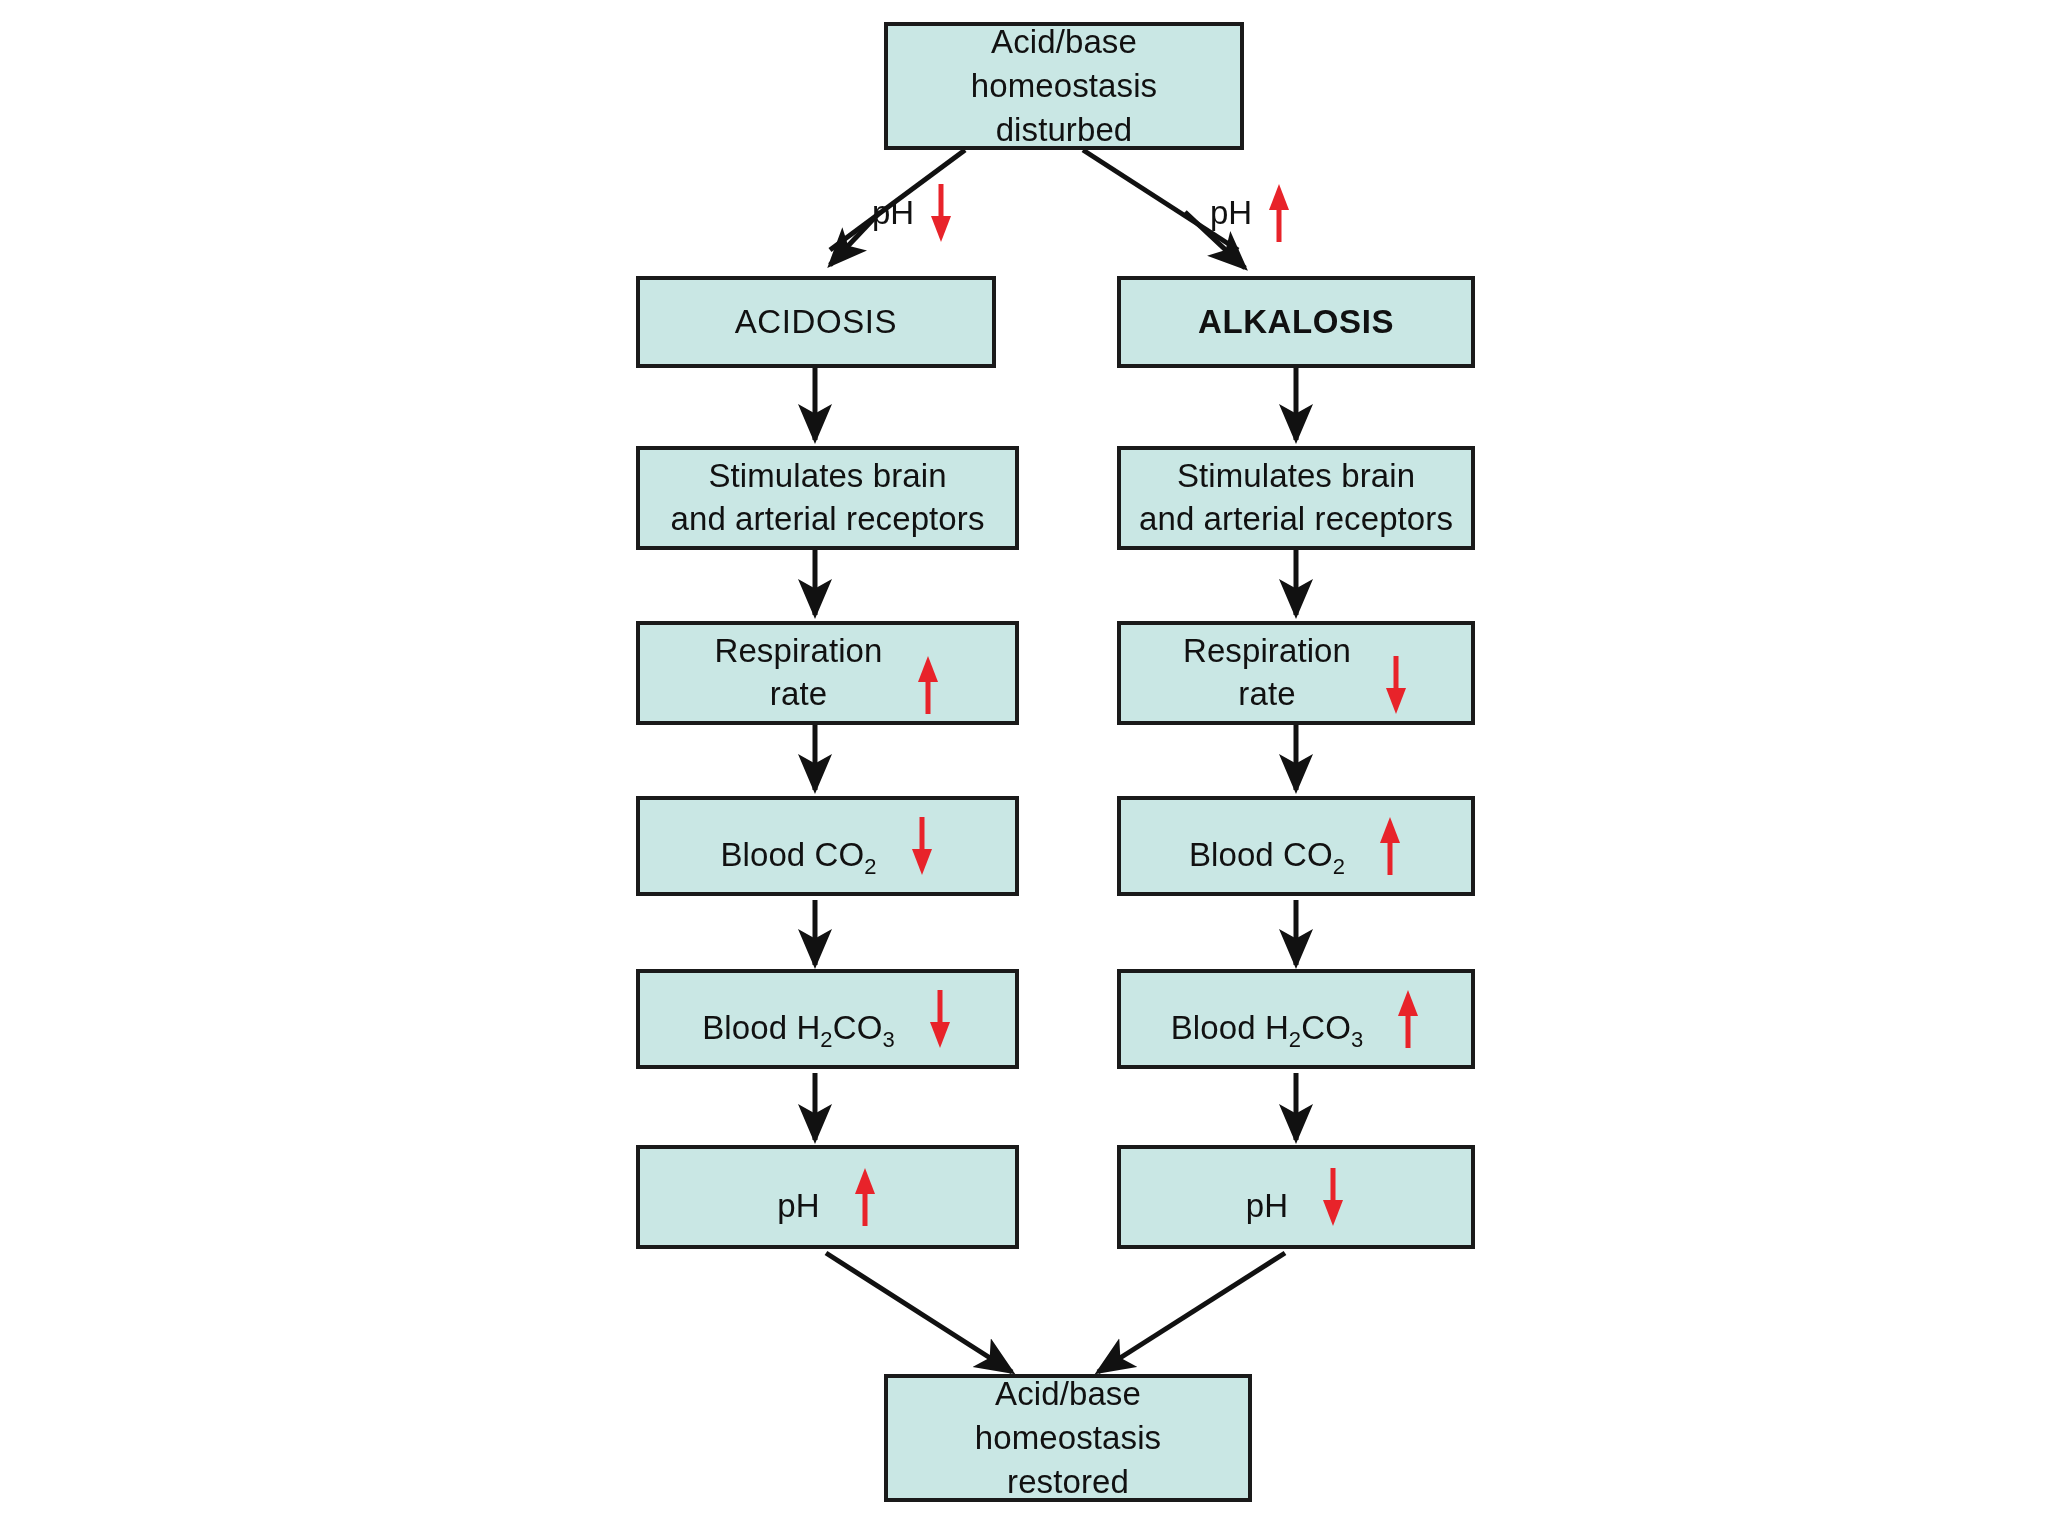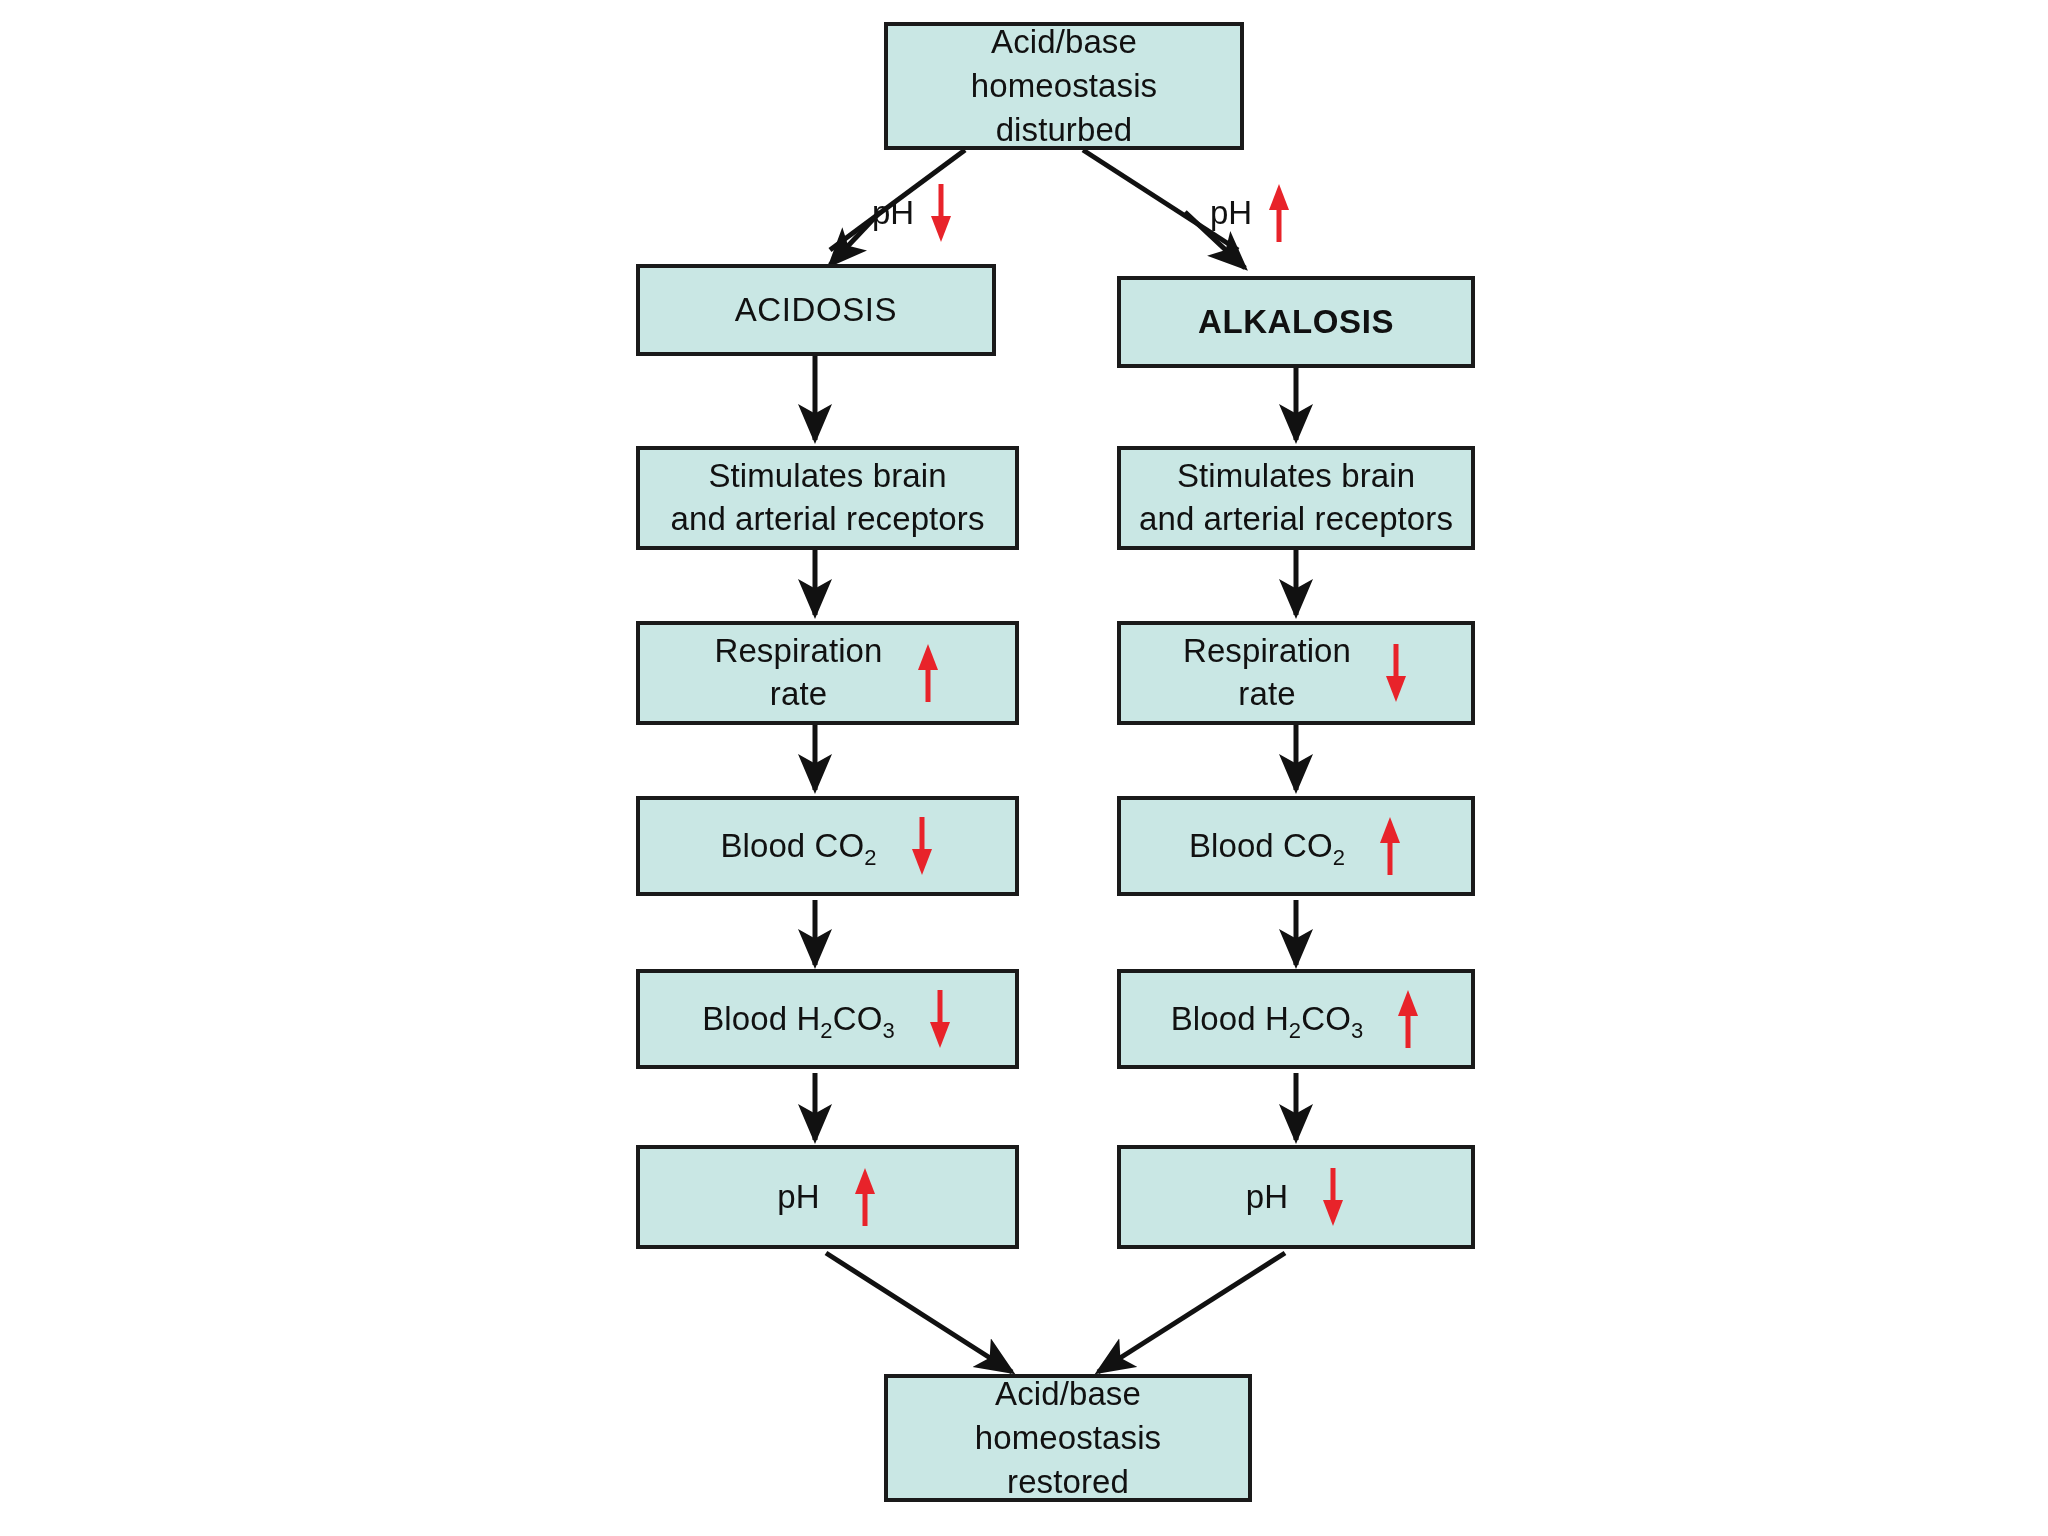--- a/index.html
+++ b/index.html
@@ -45,21 +45,21 @@
     font-size: 33px;
     line-height: 1.34;
   }
   .node.caps .label {
     font-size: 33px;
     letter-spacing: 0.6px;
   }
   
   .inline-row {
     display: flex;
-    align-items: center;
+    align-items: flex-end;
     justify-content: center;
     gap: 32px;
   }
   .arrow-glyph {
     display: inline-block;
     width: 26px;
     height: 62px;
     flex: 0 0 auto;
   }
   .sub {
@@ -130,21 +130,21 @@
   <div class="fork-label" style="left:1210px; top:182px;">
     <span>pH</span>
     <span class="arrow-glyph">
       <svg width="26" height="62" viewBox="0 0 26 62">
         <line x1="13" y1="60" x2="13" y2="22" stroke="#e8232a" stroke-width="5"></line>
         <polygon points="13,2 3,28 23,28" fill="#e8232a"></polygon>
       </svg>
     </span>
   </div>
 
-  <div class="node caps" style="left:636px; top:264px; width:360px; height:92px;">
+  <div class="node caps" style="left:636px; top:276px; width:360px; height:92px;">
     <span class="label">ACIDOSIS</span>
   </div>
 
   <div class="node" style="left:636px; top:446px; width:383px; height:104px;">
     <span class="label">Stimulates brain
 and arterial receptors</span>
   </div>
 
   <div class="node" style="left:636px; top:621px; width:383px; height:104px;">
     <span class="inline-row">

